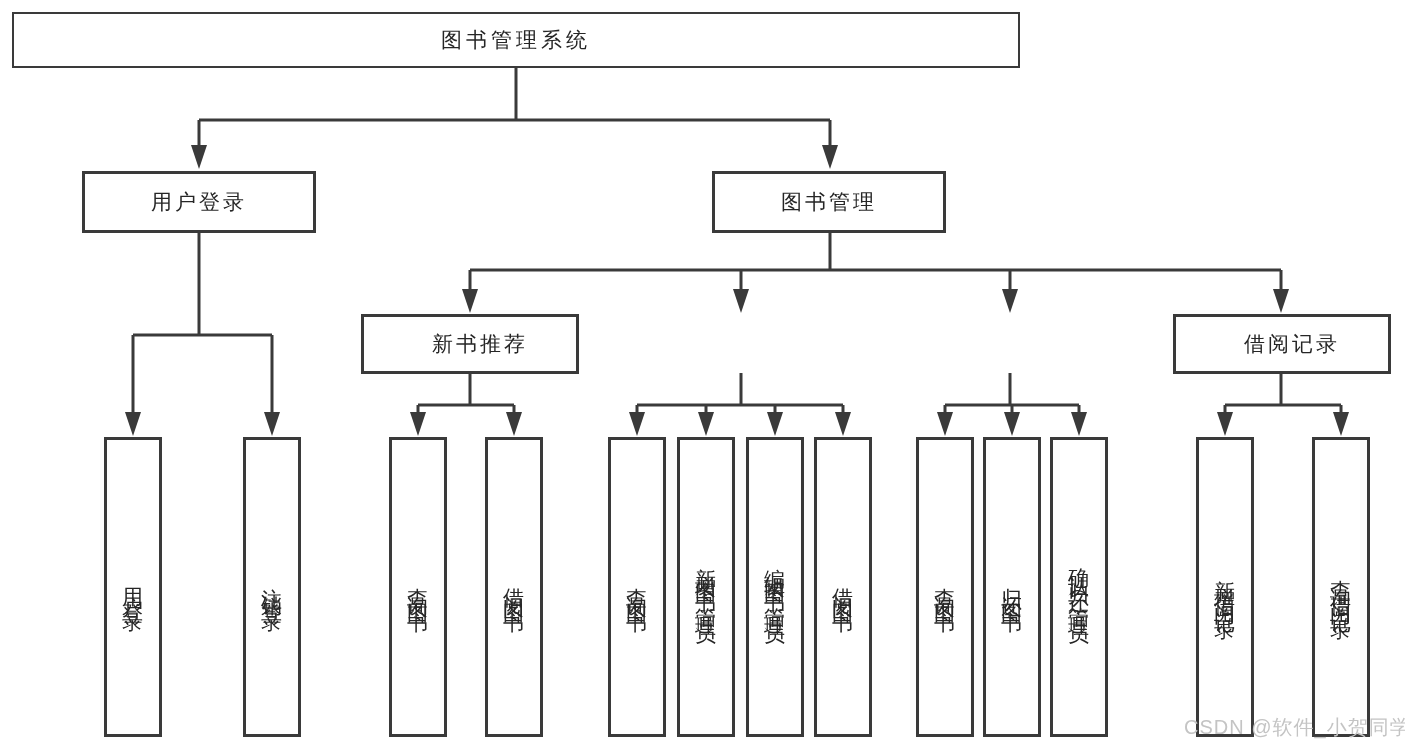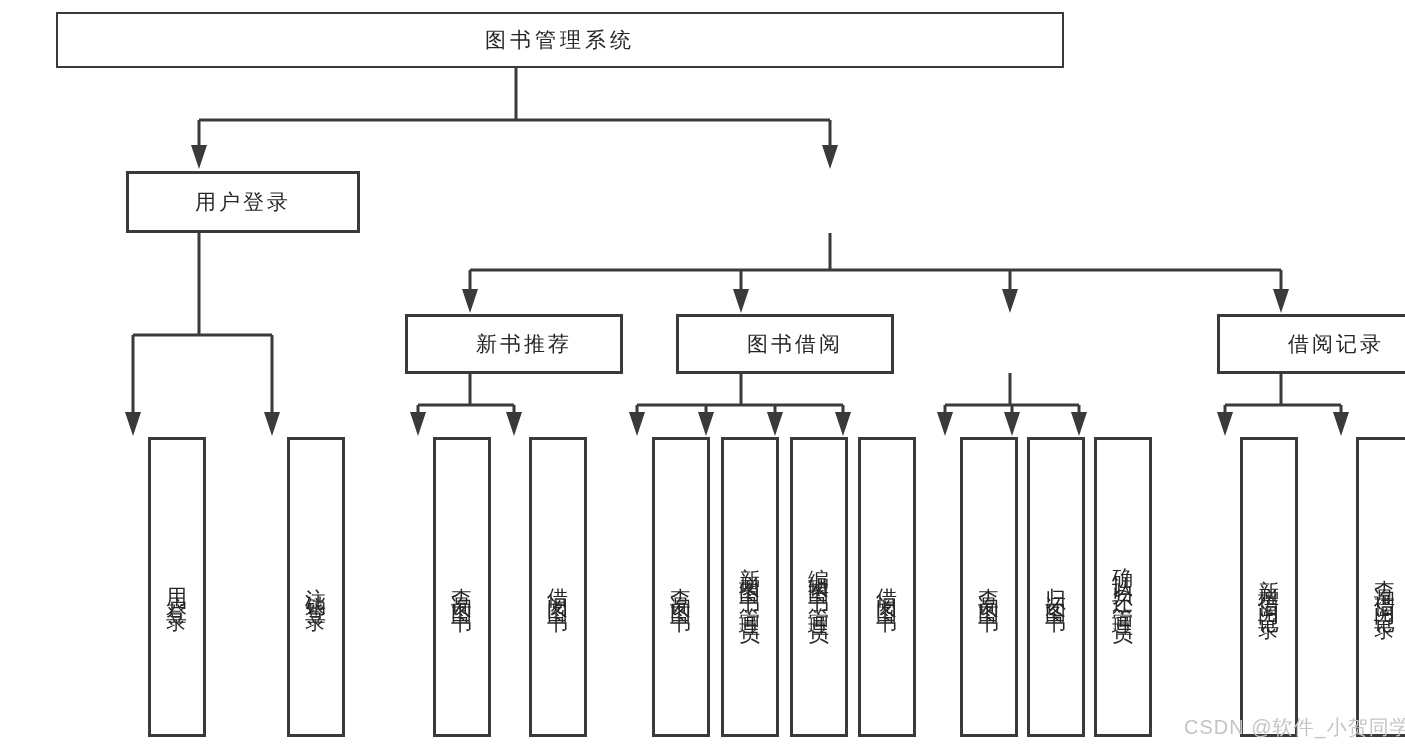--- a/index.html
+++ b/index.html
@@ -27,21 +27,20 @@
     position: absolute;
     box-sizing: border-box;
     background: #ffffff;
     border: 3px solid #3a3a3a;
     color: #262626;
     display: flex;
     align-items: center;
     justify-content: center;
     text-align: center;
     z-index: 2;
-    margin-left: 44px;
   }
   .node.root {
     left: 12px; top: 12px; width: 1008px; height: 56px;
     border-width: 2.5px;
     font-size: 21px;
     letter-spacing: 4px;
   }
   .node.branch {
     font-size: 21px;
     letter-spacing: 3px;
@@ -118,23 +117,23 @@
       <polygon points="1004,412 1020,412 1012,436"></polygon>
       <polygon points="1071,412 1087,412 1079,436"></polygon>
       <polygon points="1217,412 1233,412 1225,436"></polygon>
       <polygon points="1333,412 1349,412 1341,436"></polygon>
     </g>
   </svg>
 
   <div class="node root">图书管理系统</div>
 
   <div class="node branch l2" style="left:82px;">用户登录</div>
+  <div class="node branch l2" style="left:712px;">图书管理</div>
 
   <div class="node branch l3" style="left:361px;">新书推荐</div>
-  <div class="node branch l3" style="left:632px;">图书借阅</div>
   <div class="node branch l3" style="left:1173px;">借阅记录</div>
 
   <div class="node leaf" style="left:104px;">用户登录</div>
   <div class="node leaf" style="left:243px;">注销登录</div>
 
   <div class="node leaf" style="left:389px;">查询图书</div>
   <div class="node leaf" style="left:485px;">借阅图书</div>
 
   <div class="node leaf" style="left:608px;">查询图书</div>
   <div class="node leaf" style="left:677px;">新增图书（管理员）</div>

